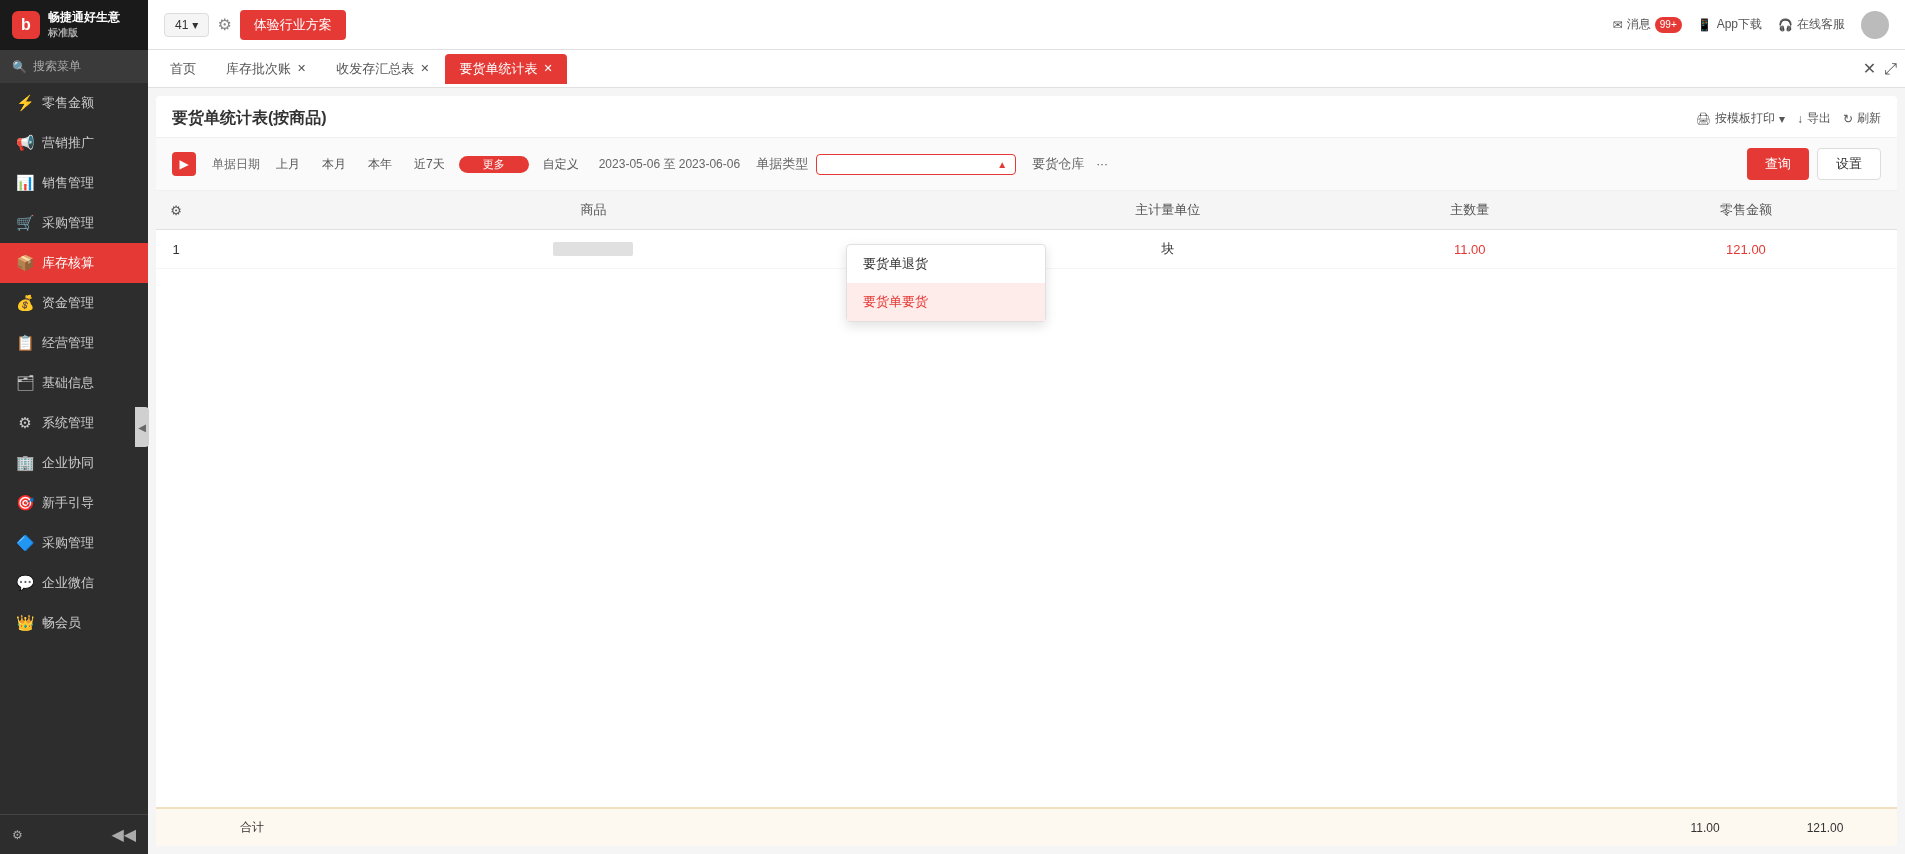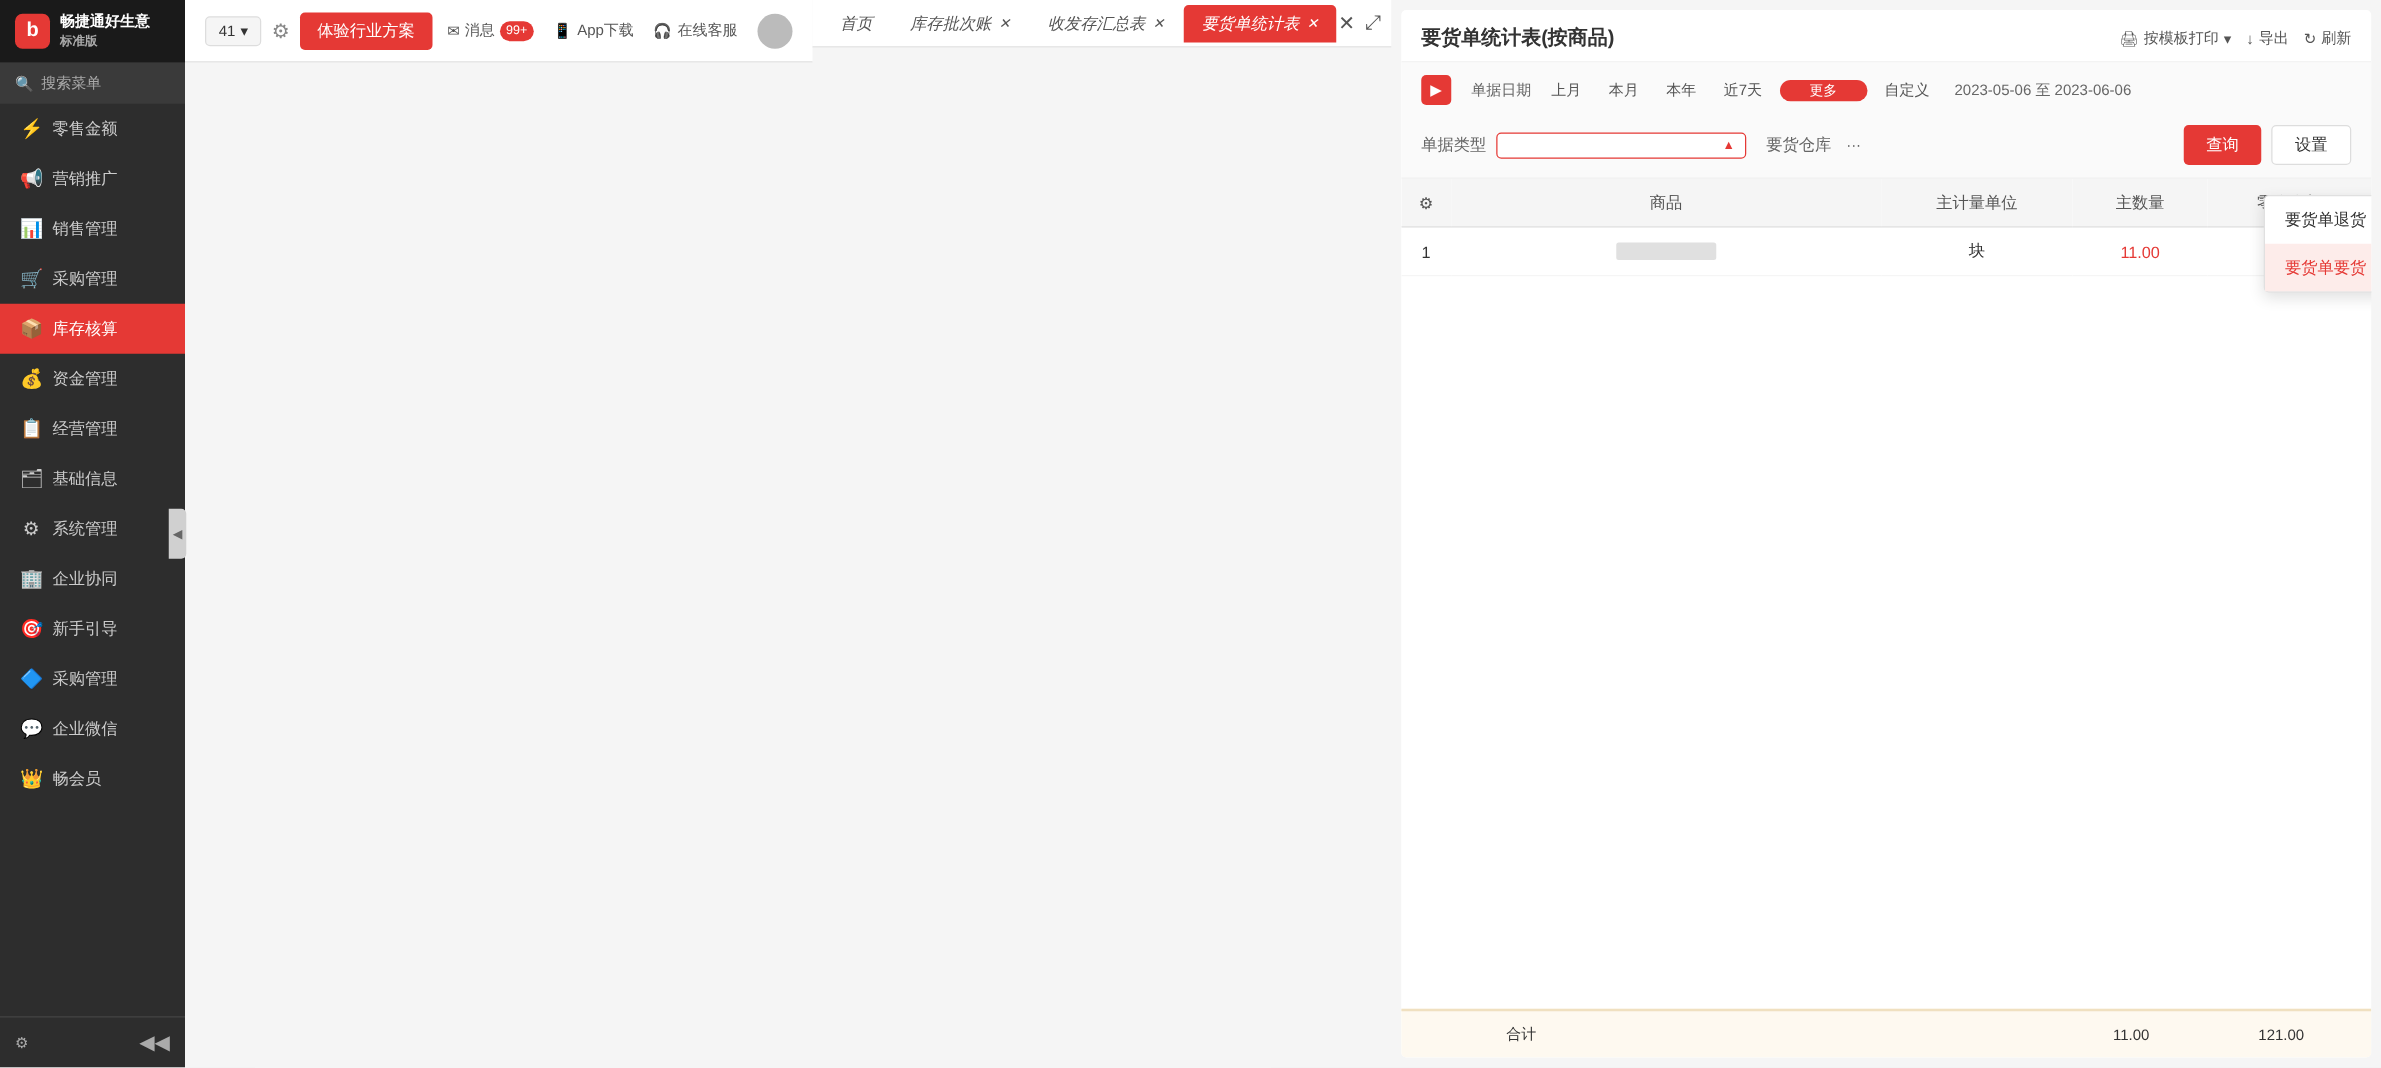--- a/index.html
+++ b/index.html
@@ -95,20 +95,21 @@
       z-index: 10;
       border-radius: 0 4px 4px 0;
       font-size: 10px;
       color: #666;
     }
 
     
     .main {
       flex: 1;
       display: flex;
+      flex-direction: column;
       background: #f5f5f5;
       overflow: hidden;
     }
 
     
     .topbar {
       height: 50px;
       background: #fff;
       display: flex;
       align-items: center;
@@ -185,21 +186,20 @@
     .tab {
       display: flex;
       align-items: center;
       padding: 6px 14px;
       font-size: 13px;
       cursor: pointer;
       color: #555;
       border-radius: 4px 4px 0 0;
       gap: 6px;
       white-space: nowrap;
-      font-style: italic;
     }
     .tab.active {
       background: #e53935;
       color: #fff;
     }
     .tab .close-icon { font-size: 11px; cursor: pointer; }
     .tab-home { color: #555; }
     .tabs-right {
       margin-left: auto;
       display: flex;

